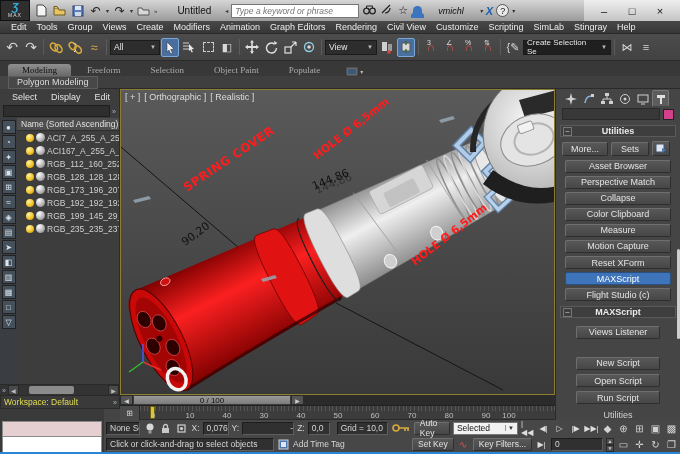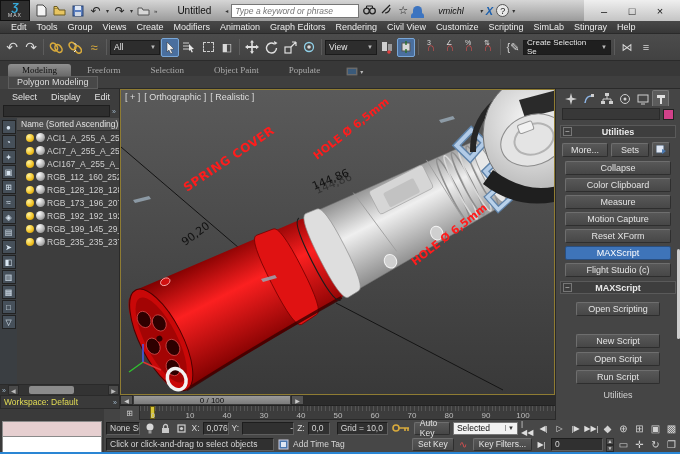--- a/index.html
+++ b/index.html
@@ -396,25 +396,20 @@
       <span class="se-tool">▤</span>
       <span class="se-tool">➤</span>
       <span class="se-tool">◧</span>
       <span class="se-tool">▥</span>
       <span class="se-tool">▦</span>
       <span class="se-tool">□</span>
       <span class="se-tool">▽</span>
     </div>
     <div id="se-list">
       <div id="se-colhead">Name (Sorted Ascending)</div>
-      <div class="se-row">
-          <span class="bulb"></span>
-          <span class="sphere"></span>
-          <span class="lbl">ACI1_A_255_A_25</span>
-        </div>
       <div class="se-row">
           <span class="bulb"></span>
           <span class="sphere"></span>
           <span class="lbl">ACI7_A_255_A_25</span>
         </div>
       <div class="se-row">
           <span class="bulb"></span>
           <span class="sphere"></span>
           <span class="lbl">ACI167_A_255_A_</span>
         </div>
@@ -586,21 +581,21 @@
     <span class="tick-label" style="left:4px">0</span>
     <span class="tick-label" style="left:41px">10</span>
     <span class="tick-label" style="left:78px">40</span>
     <span class="tick-label" style="left:115px">30</span>
     <span class="tick-label" style="left:152px">40</span>
     <span class="tick-label" style="left:189px">50</span>
     <span class="tick-label" style="left:226px">60</span>
     <span class="tick-label" style="left:263px">70</span>
     <span class="tick-label" style="left:300px">80</span>
     <span class="tick-label" style="left:337px">90</span>
-    <span class="tick-label" style="left:374px">100</span>
+    <span class="tick-label" style="left:360px">100</span>
   </div>
 </div>
 
 <div id="right-panel" class="abs">
   <div id="cp-tabs">
     <span class="cp-tab">
         <svg width="12" height="12">
           <path d="M6 0L7.3 4.7 12 6 7.3 7.3 6 12 4.7 7.3 0 6 4.7 4.7Z" fill="#cfcfcf"></path>
         </svg>
       </span>
@@ -648,32 +643,34 @@
   <div id="cp-more-row">
     <span class="btn" style="width:46px;">More...</span>
     <span class="btn" style="width:38px;">Sets</span>
     <span class="btn" style="width:18px;height:15px;">
         <svg width="11" height="10">
           <rect x="0" y="0" width="8" height="8" fill="#dfe7f4" stroke="#456"></rect>
           <path d="M6 9l4-3-4-2z" fill="#4a78b0"></path>
         </svg>
       </span>
   </div>
+  <span class="btn util-btn">Asset Browser</span>
+  <span class="btn util-btn">Perspective Match</span>
   <span class="btn util-btn">Collapse</span>
   <span class="btn util-btn">Color Clipboard</span>
   <span class="btn util-btn">Measure</span>
   <span class="btn util-btn">Motion Capture</span>
   <span class="btn util-btn">Reset XForm</span>
   <span class="btn util-btn active">MAXScript</span>
   <span class="btn util-btn">Flight Studio (c)</span>
   <div class="rollout">
     <span class="minus">−</span>
     <span>MAXScript</span>
   </div>
-  <span class="btn ms-btn" style="margin-top:6px;">Open Scripting</span>
+  <span class="btn ms-btn" style="margin-top:6px;">Views Listener</span>
   <span class="btn ms-btn" style="margin-top:16px;">New Script</span>
   <span class="btn ms-btn">Open Script</span>
   <span class="btn ms-btn">Run Script</span>
   <span id="ms-footer">Utilities</span>
   <div id="cp-scroll"></div>
 </div>
 
 <div id="status-bar" class="abs">
   <div class="srow">
     <span class="inset" style="width:46px;">None Se</span>

